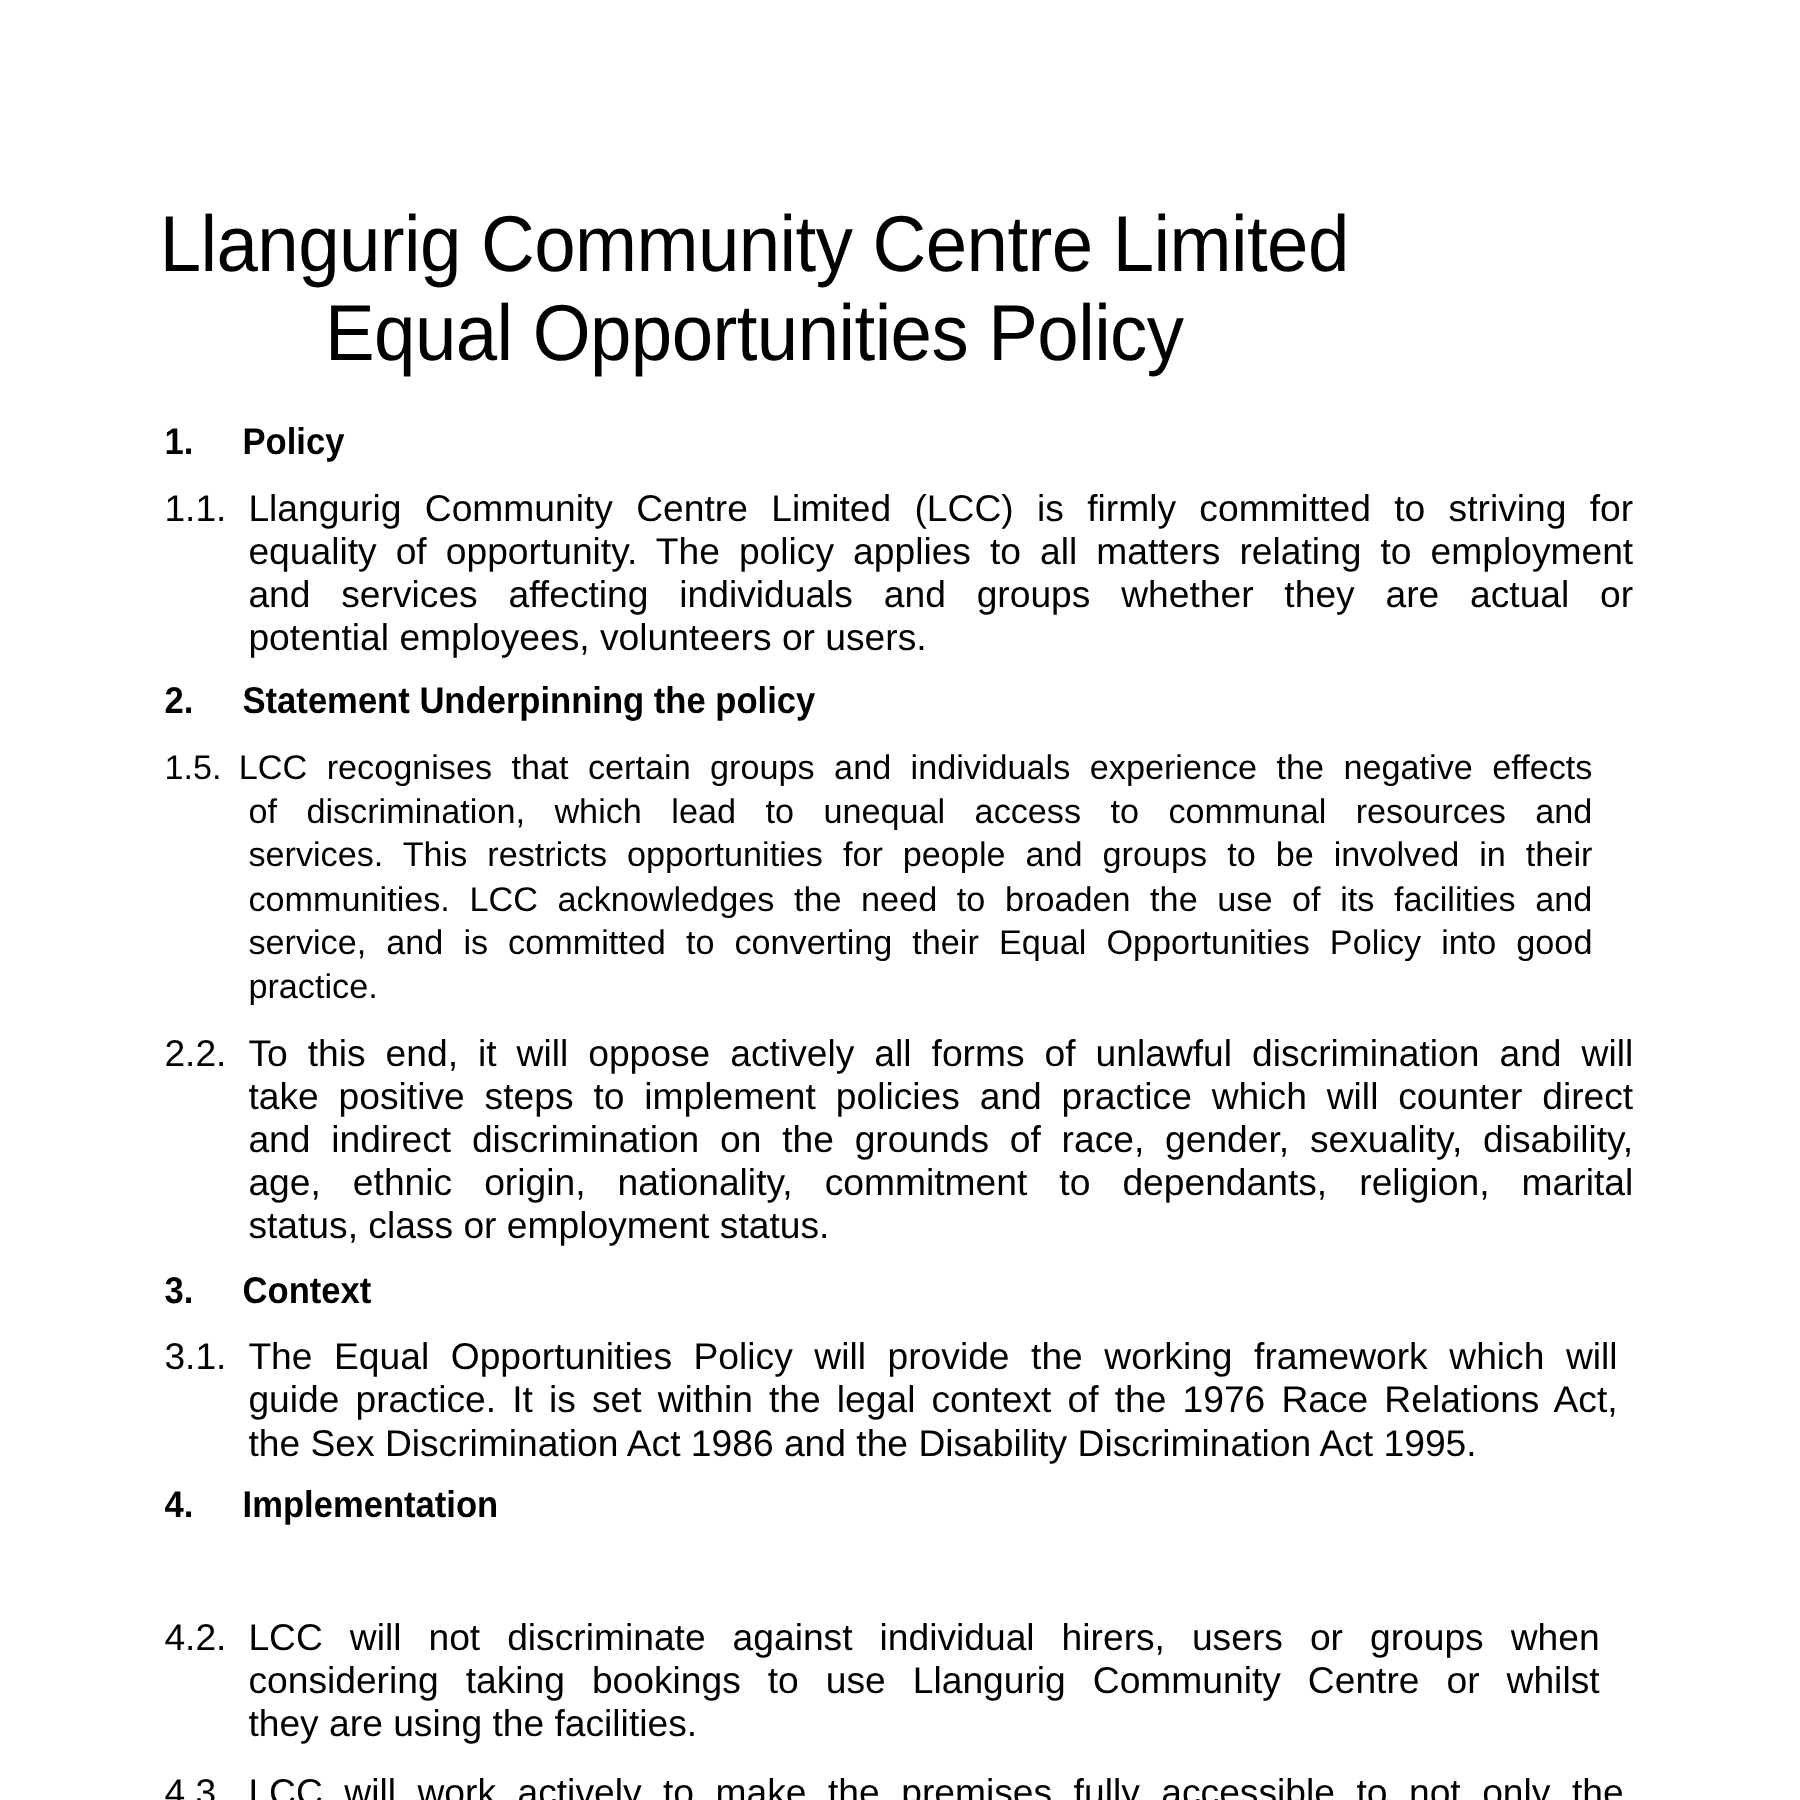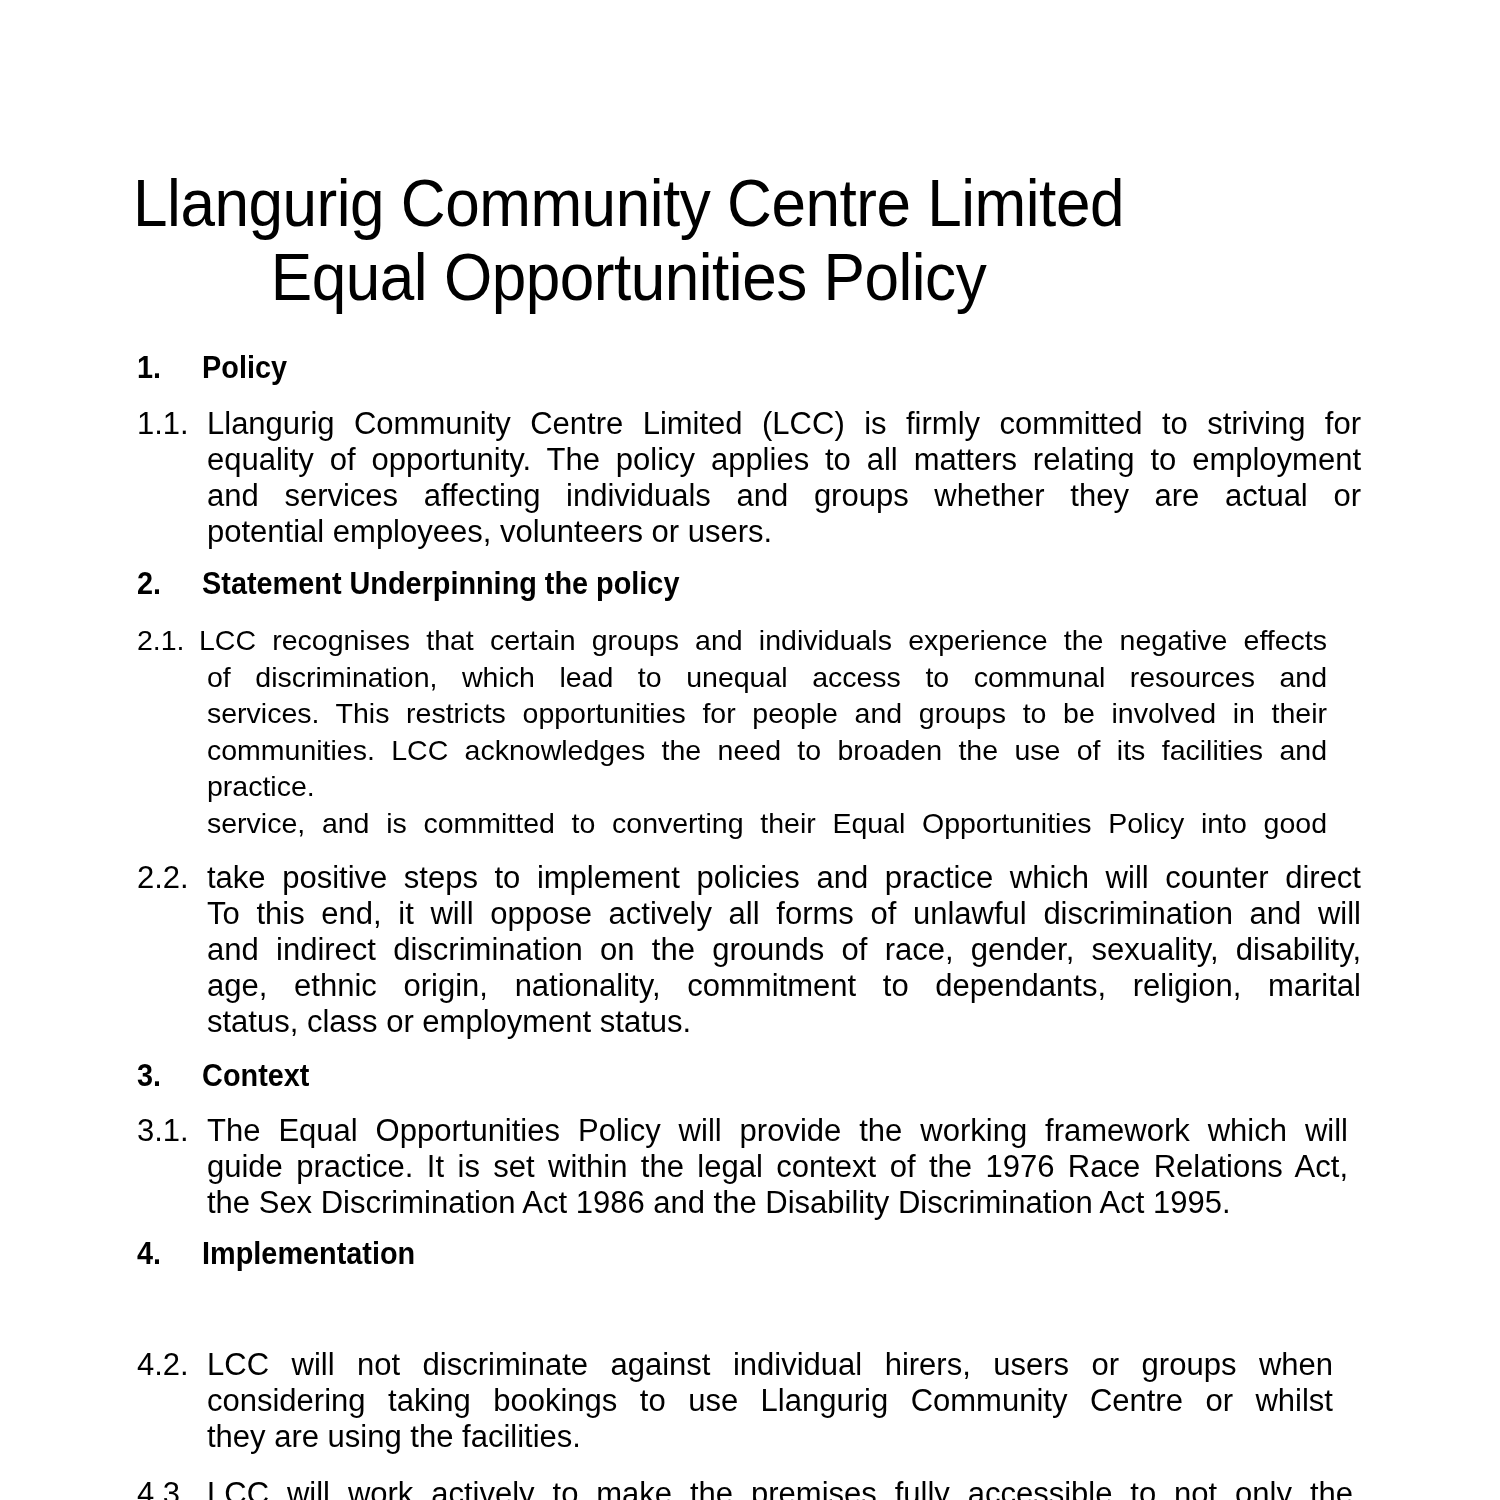--- a/index.html
+++ b/index.html
@@ -103,33 +103,33 @@
     <span class="line">equality of opportunity. The policy applies to all matters relating to employment</span>
     <span class="line">and services affecting individuals and groups whether they are actual or</span>
     <span class="line last">potential employees, volunteers or users.</span>
   </div>
 
   <div class="section-heading" style="top:566px;">
     <span class="num">2.</span><span>Statement Underpinning the policy</span>
   </div>
 
   <div class="para small" style="top:622px; width:1190px;">
-    <span class="num">2.1.</span>
+    <span class="num">1.5.</span>
     <span class="line first" style="padding-left:62px;">LCC recognises that certain groups and individuals experience the negative effects</span>
     <span class="line">of discrimination, which lead to unequal access to communal resources and</span>
     <span class="line">services. This restricts opportunities for people and groups to be involved in their</span>
     <span class="line">communities. LCC acknowledges the need to broaden the use of its facilities and</span>
+    <span class="line">service, and is committed to converting their Equal Opportunities Policy into good</span>
     <span class="line last">practice.</span>
-    <span class="line">service, and is committed to converting their Equal Opportunities Policy into good</span>
   </div>
 
   <div class="para" style="top:860px; width:1224px;">
     <span class="num">2.2.</span>
+    <span class="line first">To this end, it will oppose actively all forms of unlawful discrimination and will</span>
     <span class="line">take positive steps to implement policies and practice which will counter direct</span>
-    <span class="line first">To this end, it will oppose actively all forms of unlawful discrimination and will</span>
     <span class="line">and indirect discrimination on the grounds of race, gender, sexuality, disability,</span>
     <span class="line">age, ethnic origin, nationality, commitment to dependants, religion, marital</span>
     <span class="line last">status, class or employment status.</span>
   </div>
 
   <div class="section-heading" style="top:1058px;">
     <span class="num">3.</span><span>Context</span>
   </div>
 
   <div class="para" style="top:1113px; width:1211px;">

